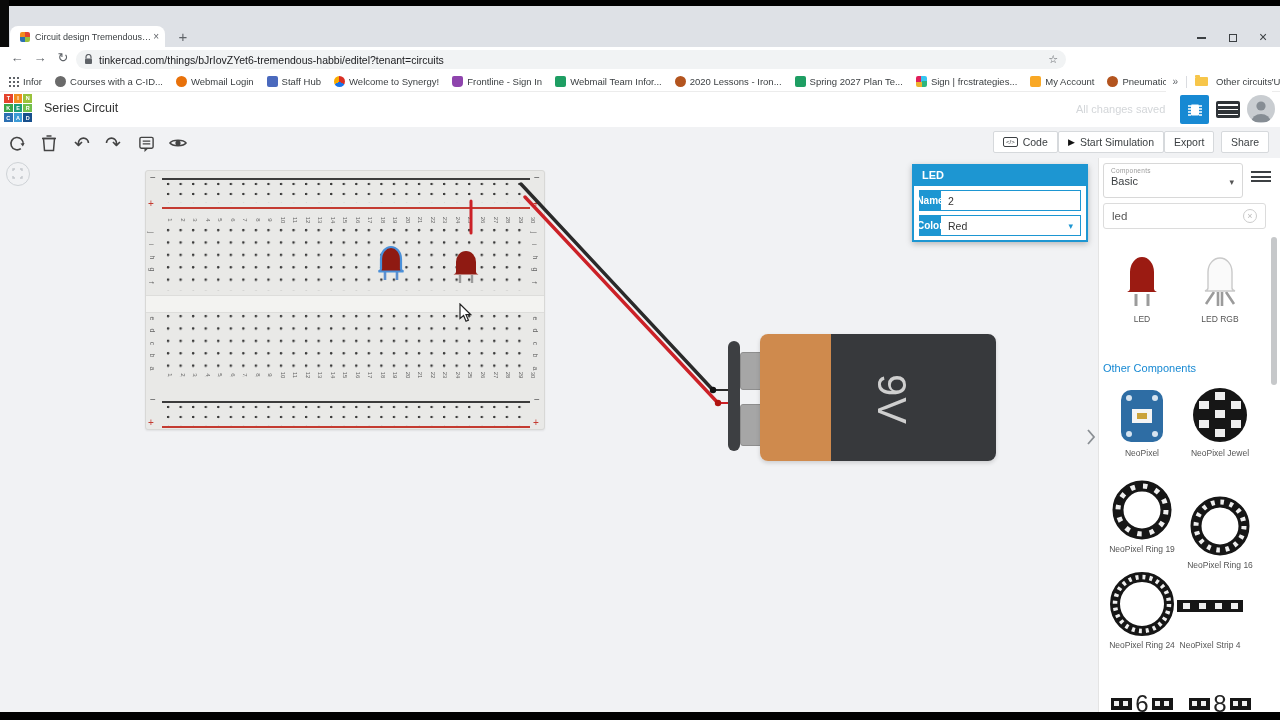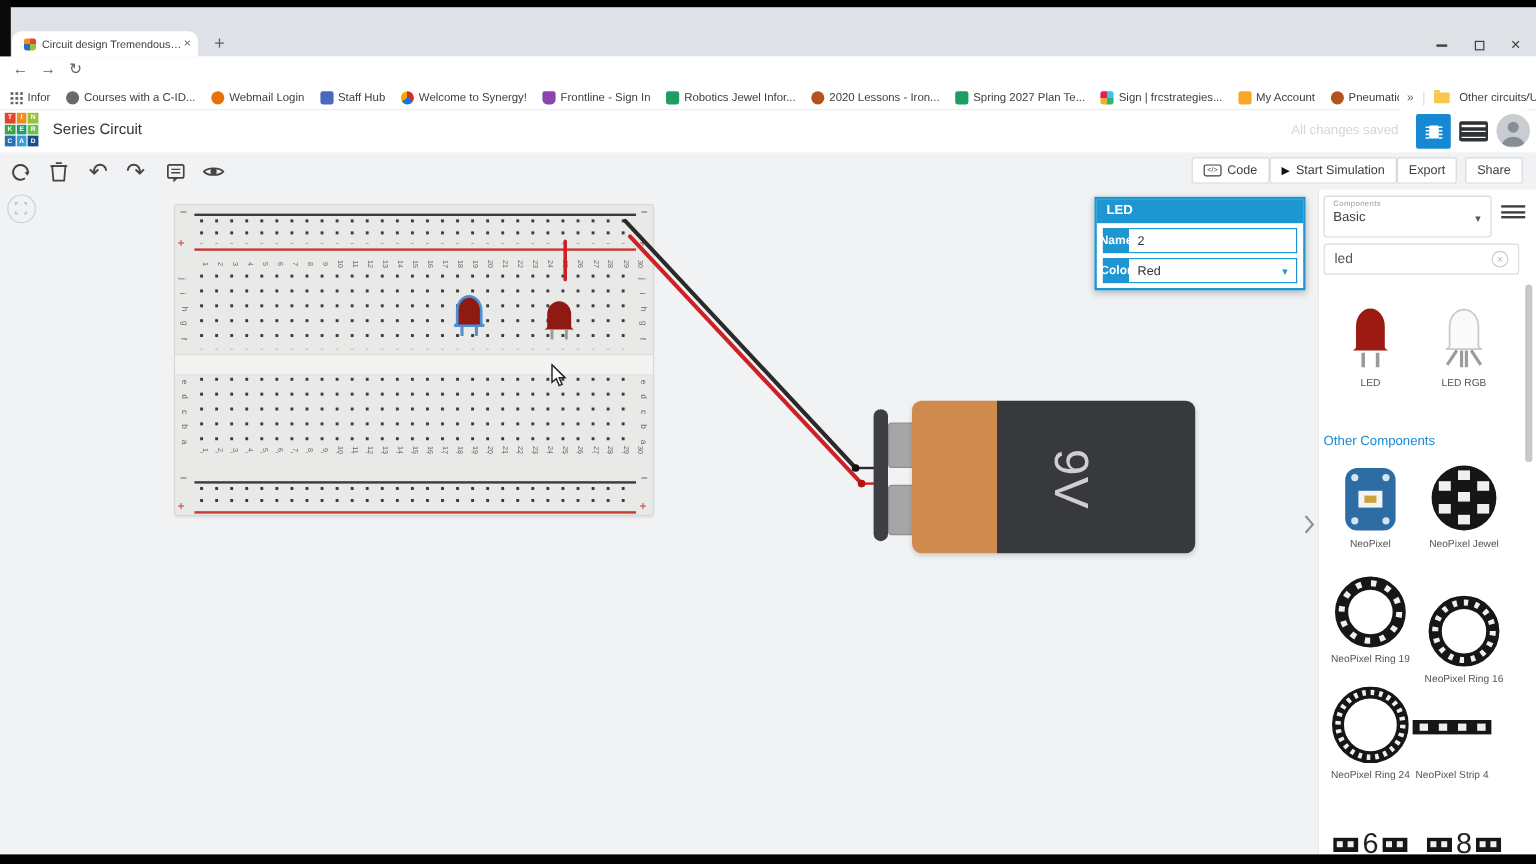--- a/index.html
+++ b/index.html
@@ -160,20 +160,28 @@
   <div class="abs" id="new-tab" style="left:174px;top:22px;">+</div>
   <div class="abs win-ctl" id="win-min" style="left:1188px;top:24px;"><span></span></div>
   <div class="abs win-ctl" id="win-max" style="left:1220px;top:24px;"><span></span></div>
   <div class="abs win-ctl" id="win-close" style="left:1250px;top:24px;font-size:14px;">×</div>
 </div>
 
 <div class="abs" id="addrbar">
   <span class="abs nav-ico" style="left:8px;top:3px;">←</span>
   <span class="abs nav-ico" style="left:31px;top:3px;">→</span>
   <span class="abs nav-ico" style="left:54px;top:3px;">↻</span>
+  <div class="abs" id="url-pill" style="top:3px;">
+    <svg width="9" height="11" viewBox="0 0 9 11">
+        <path d="M2 4.5 V3 a2.5 2.5 0 0 1 5 0 v1.5" fill="none" stroke="#5f6368" stroke-width="1.2"></path>
+        <rect x="1" y="4.5" width="7" height="5.5" rx="1" fill="#5f6368"></rect>
+      </svg>
+    <span id="url-text">tinkercad.com/things/bJrIovZYet6-tremendous-habbi/editel?tenant=circuits</span>
+    <span id="star">☆</span>
+  </div>
   <span class="abs ext-ico" id="ext-1" style="left:1092px;"></span>
   <span class="abs ext-ico" id="ext-2" style="left:1115px;"></span>
   <span class="abs ext-ico" id="ext-3" style="left:1136px;">
       <i></i>
     </span>
   <span class="abs ext-ico" id="ext-4" style="left:1159px;top:50px;">▨</span>
   <span class="abs ext-ico" id="ext-5" style="left:1178px;top:53px;">
       <i></i>
       <i></i>
     </span>
@@ -206,21 +214,21 @@
   <span class="bm">
       <span class="fav fav-4"></span>
       <span>Welcome to Synergy!</span>
     </span>
   <span class="bm">
       <span class="fav fav-5"></span>
       <span>Frontline - Sign In</span>
     </span>
   <span class="bm">
       <span class="fav fav-6"></span>
-      <span>Robotics Jewel Infor...</span>
+      <span>Webmail Team Infor...</span>
     </span>
   <span class="bm">
       <span class="fav fav-7"></span>
       <span>2020 Lessons - Iron...</span>
     </span>
   <span class="bm">
       <span class="fav fav-8"></span>
       <span>Spring 2027 Plan Te...</span>
     </span>
   <span class="bm">

